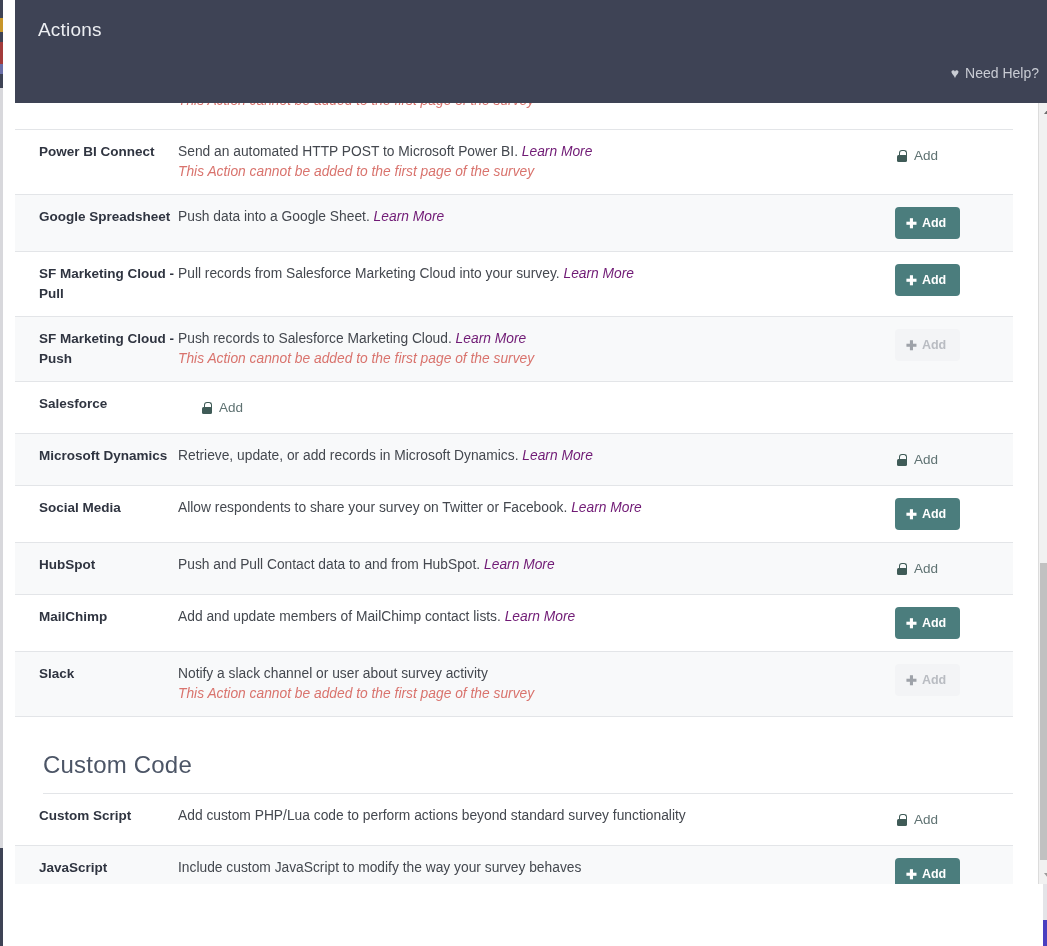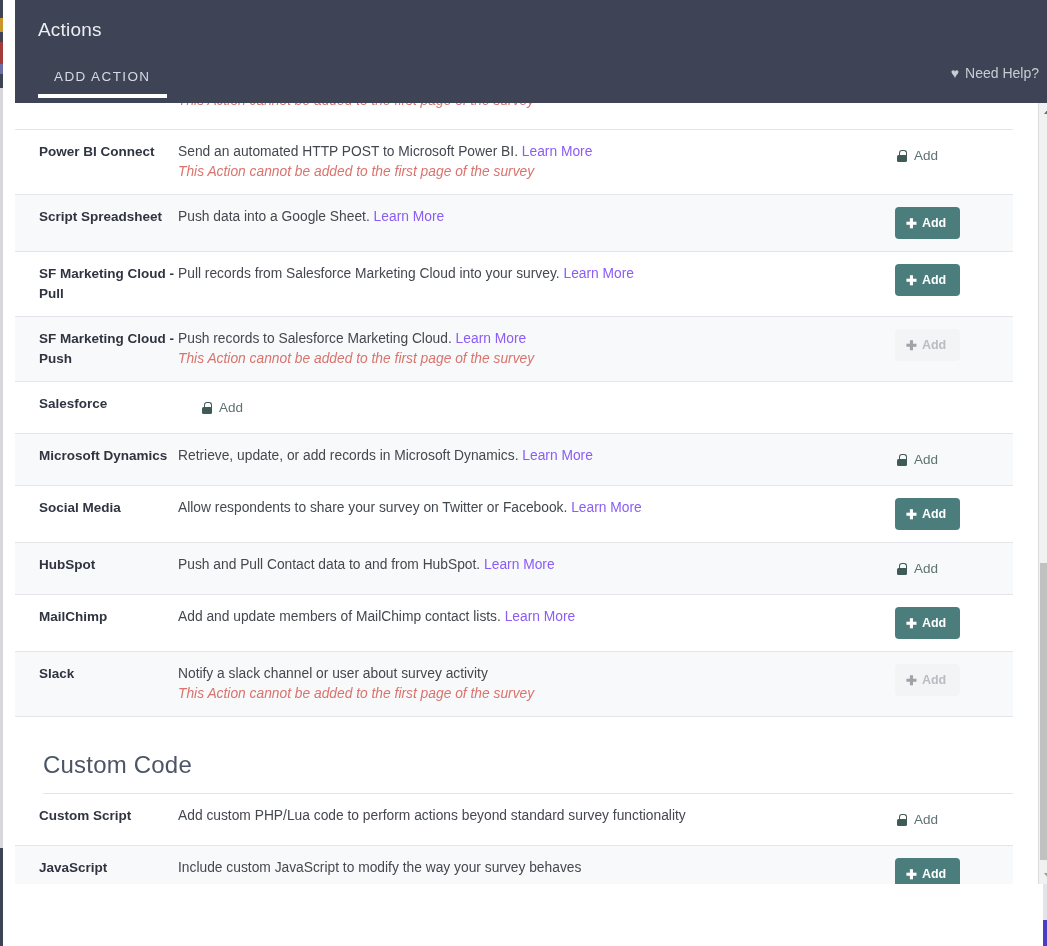--- a/index.html
+++ b/index.html
@@ -160,23 +160,24 @@
   .cell-action {
     width: 140px;
     flex: 0 0 140px;
     display: flex;
     align-items: flex-start;
     justify-content: flex-start;
     padding-left: 22px;
   }
 
   .learn-more {
-    color: #8b5cf6;
+    color: #701a75;
     text-decoration: none;
     cursor: pointer;
+    font-style: italic;
   }
   .err-note {
     display: block;
     color: #d9736d;
     font-size: 13.8px;
     line-height: 20px;
     font-style: italic;
   }
 
   
@@ -329,23 +330,20 @@
   <div class="page-behind-right">
     <i class="pr1"></i>
       <i class="pr2"></i>
       <i class="pr3"></i>
   </div>
 
   <div class="modal">
 
     <div class="modal-header">
       <div class="modal-title">Actions</div>
-      <div class="header-tabs">
-        <div class="tab active">ADD ACTION</div>
-      </div>
       <div class="need-help">
         <span class="heart-icon">♥</span>
         <span>Need Help?</span>
       </div>
     </div>
 
     <div class="modal-body">
       <div class="body-inner">
         <div class="table-wrap" id="list-root">
             <div class="row plain clipped" style="min-height: 22px; padding-top: 0px; padding-bottom: 6px;">
@@ -359,21 +357,21 @@
               <div class="cell-name">Power BI Connect</div>
               <div class="cell-desc"><span>Send an automated HTTP POST to Microsoft Power BI. </span><a class="learn-more">Learn More</a><span class="err-note">This Action cannot be added to the first page of the survey</span></div>
               <div class="cell-action">
                 <div class="lock-add">
                   <span class="lock-glyph"></span>
                   <span>Add</span>
                 </div>
               </div>
             </div>
             <div class="row shade">
-              <div class="cell-name">Script Spreadsheet</div>
+              <div class="cell-name">Google Spreadsheet</div>
               <div class="cell-desc"><span>Push data into a Google Sheet. </span><a class="learn-more">Learn More</a></div>
               <div class="cell-action">
                 <button class="btn-add">
                   <span class="plus">✚</span>
                   <span>Add</span>
                 </button>
               </div>
             </div>
             <div class="row plain">
               <div class="cell-name">SF Marketing Cloud - Pull</div>

